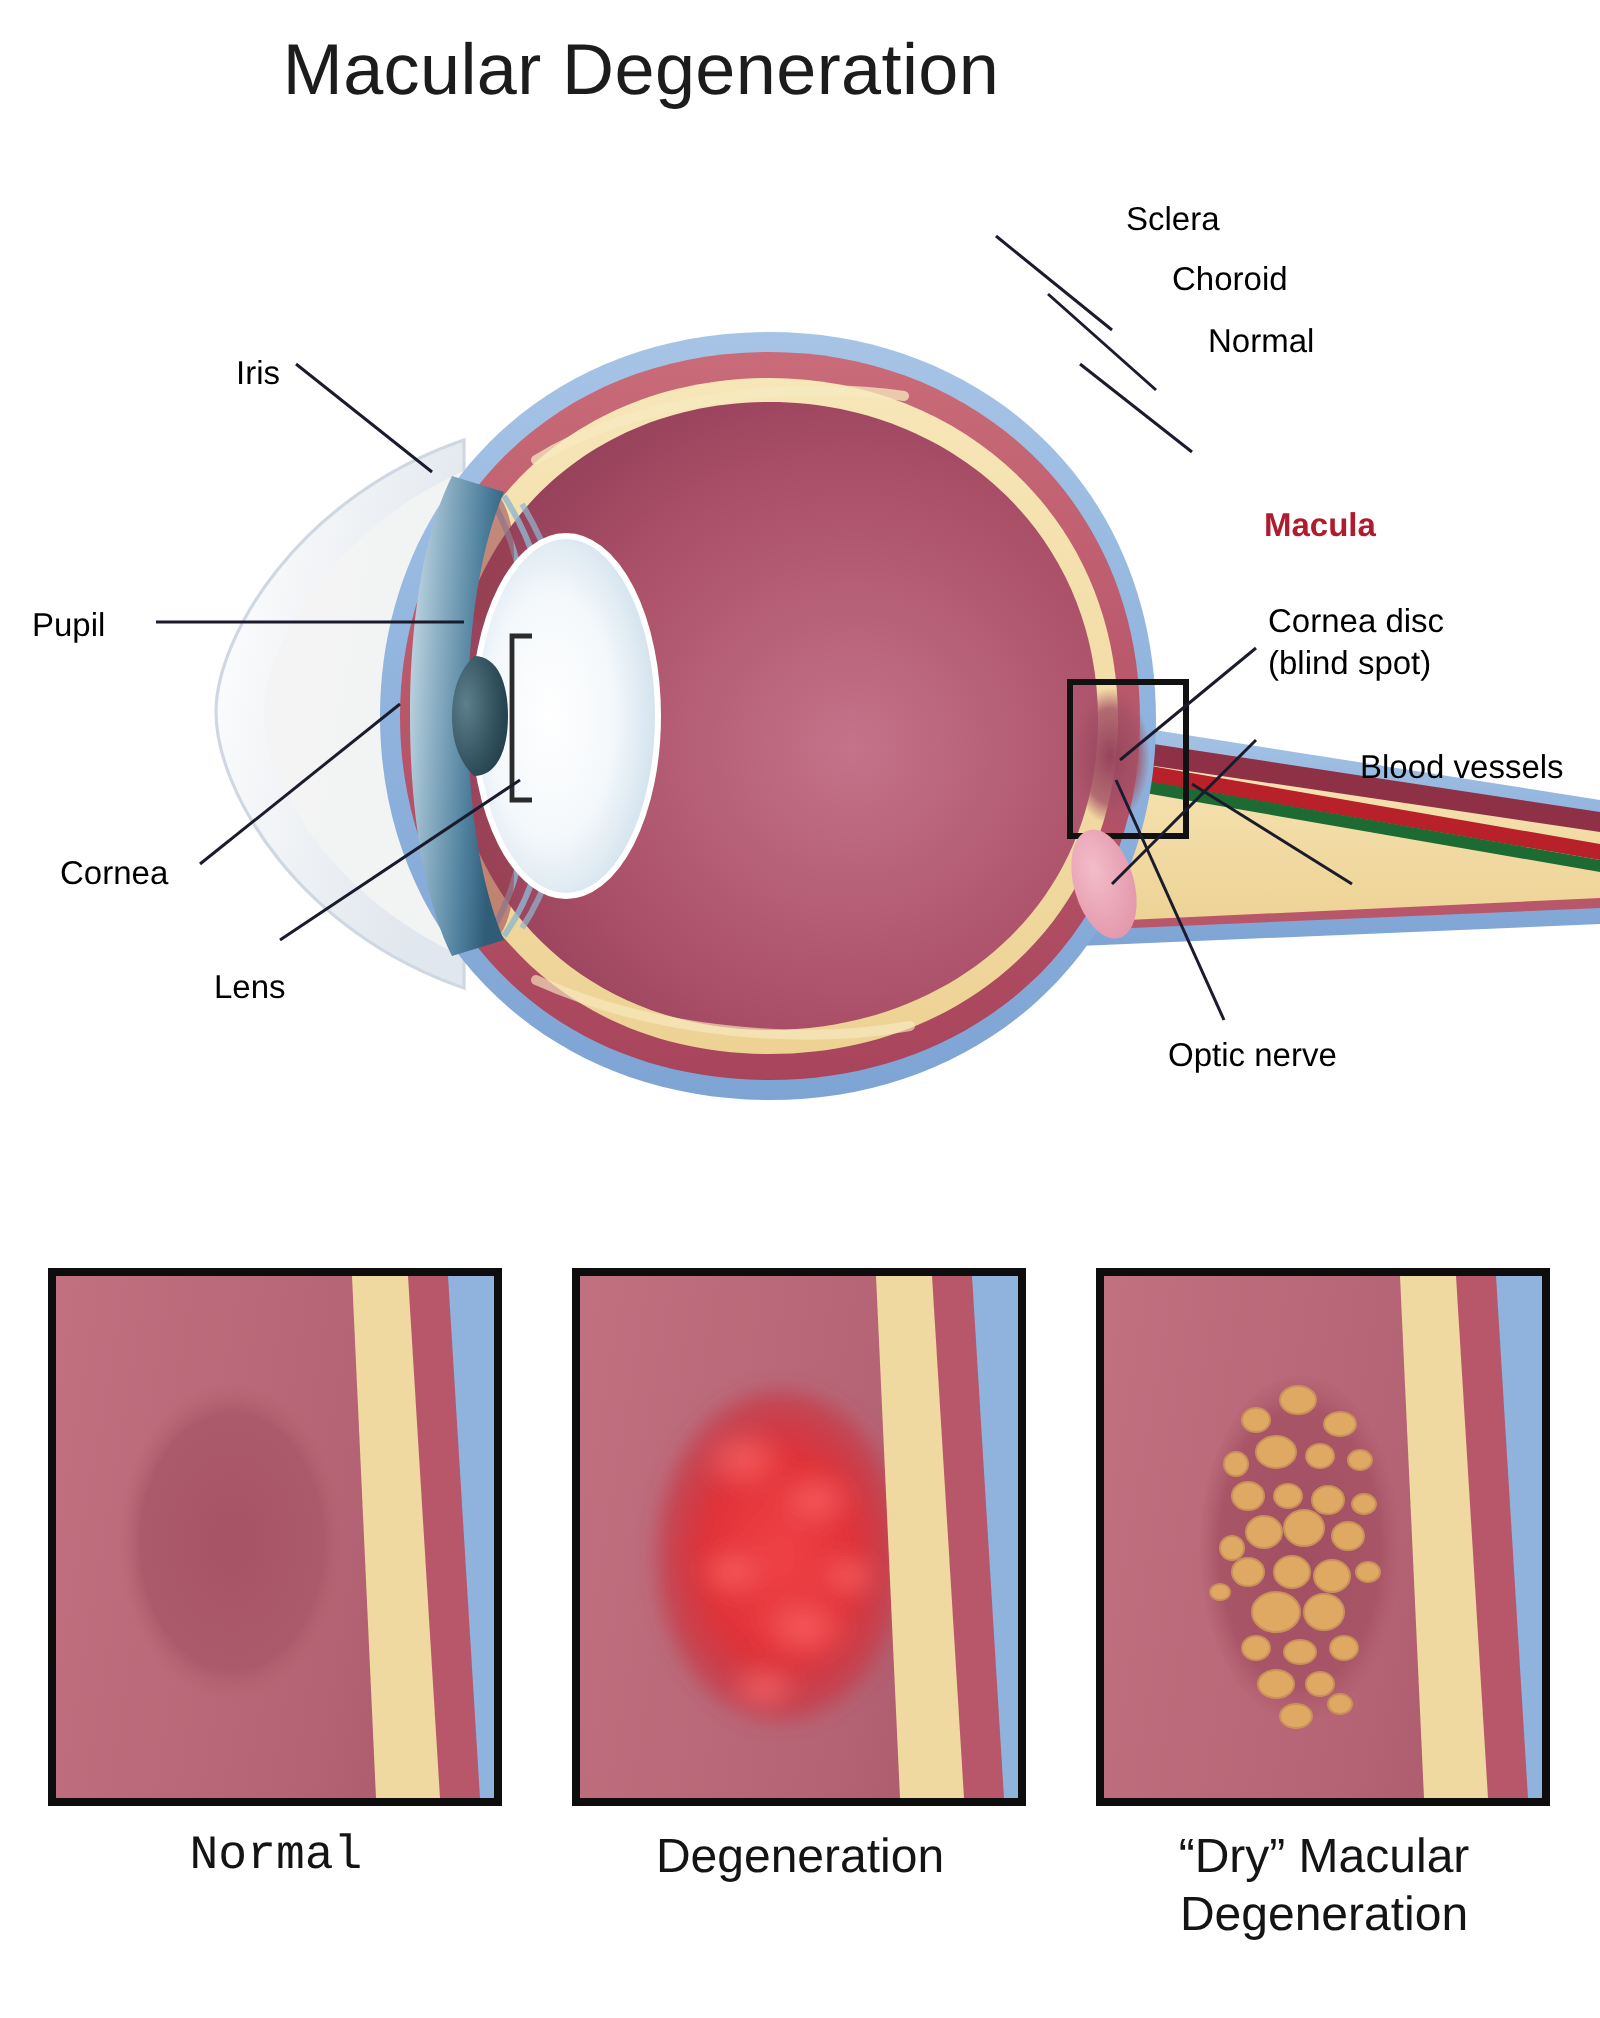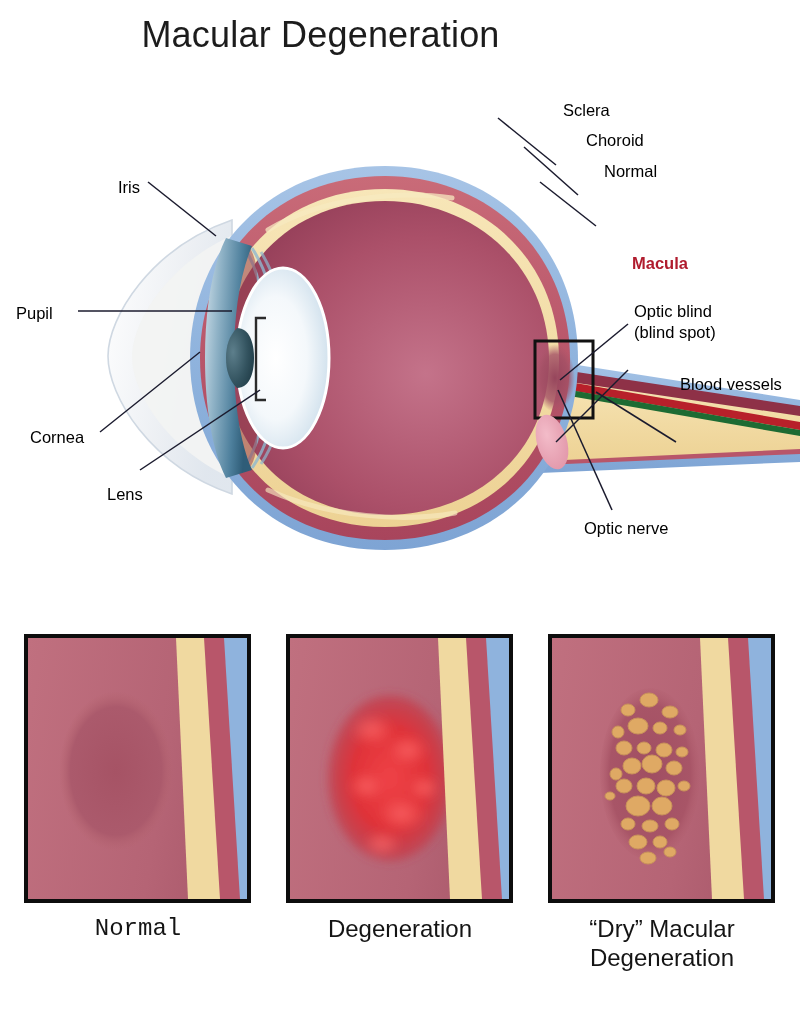--- a/index.html
+++ b/index.html
@@ -163,21 +163,21 @@
     <line x1="78" y1="241" x2="232" y2="241"></line>
     <line x1="100" y1="362" x2="200" y2="282"></line>
     <line x1="140" y1="400" x2="260" y2="320"></line>
   </g>
 </svg>
 
 <div class="lbl" style="left:563px;top:100px;">Sclera</div>
 <div class="lbl" style="left:586px;top:130px;">Choroid</div>
 <div class="lbl" style="left:604px;top:161px;">Normal</div>
 <div class="lbl macula" style="left:632px;top:253px;">Macula</div>
-<div class="lbl" style="left:634px;top:301px;">Optic blind</div>
+<div class="lbl" style="left:634px;top:301px;">Cornea disc</div>
 <div class="lbl" style="left:634px;top:322px;">(blind spot)</div>
 <div class="lbl" style="left:680px;top:374px;">Blood vessels</div>
 <div class="lbl" style="left:584px;top:518px;">Optic nerve</div>
 <div class="lbl" style="left:118px;top:177px;">Iris</div>
 <div class="lbl" style="left:16px;top:303px;">Pupil</div>
 <div class="lbl" style="left:30px;top:427px;">Cornea</div>
 <div class="lbl" style="left:107px;top:484px;">Lens</div>
 
 <div class="panel" style="left:24px;top:634px;">
   <svg width="219" height="261" viewBox="0 0 219 261">

